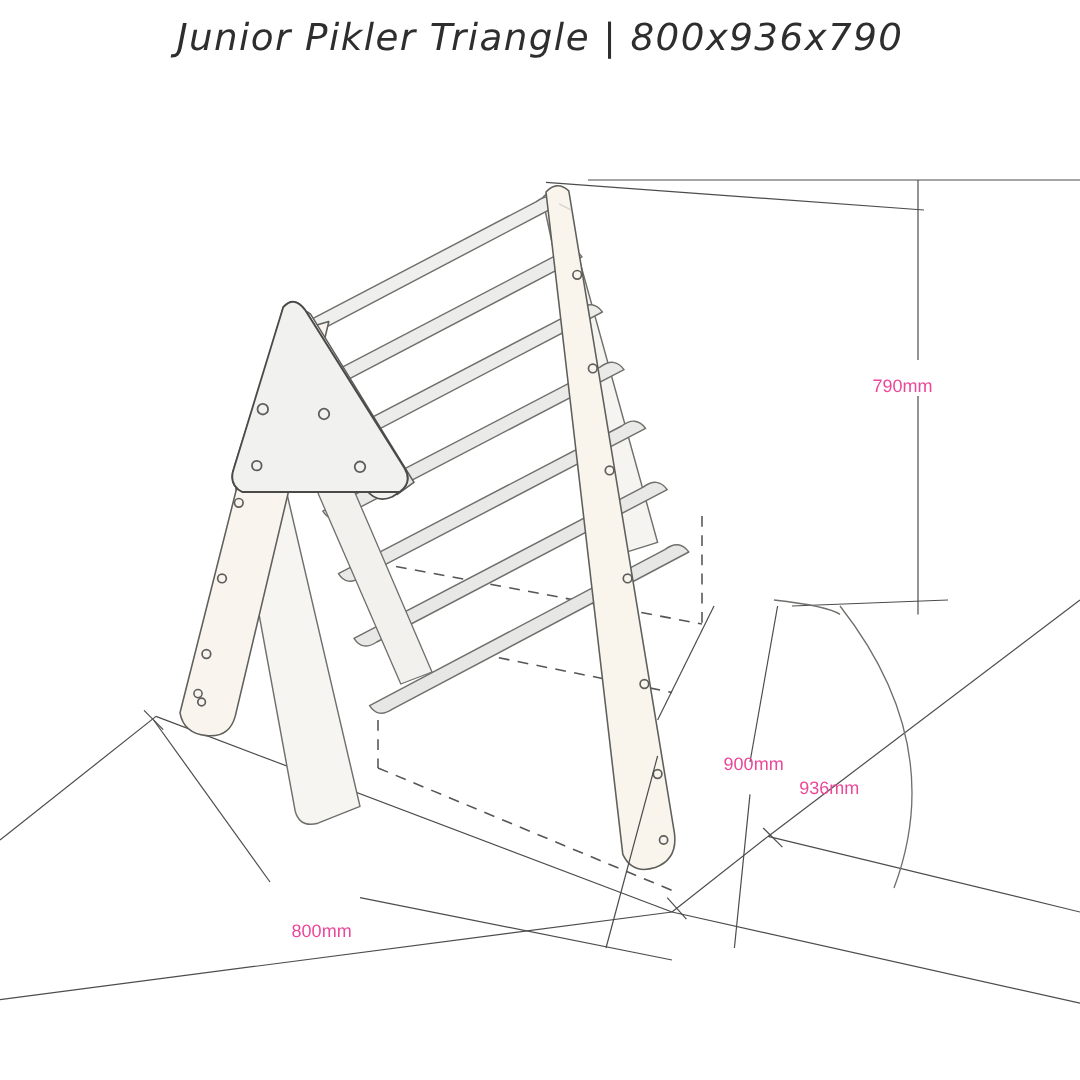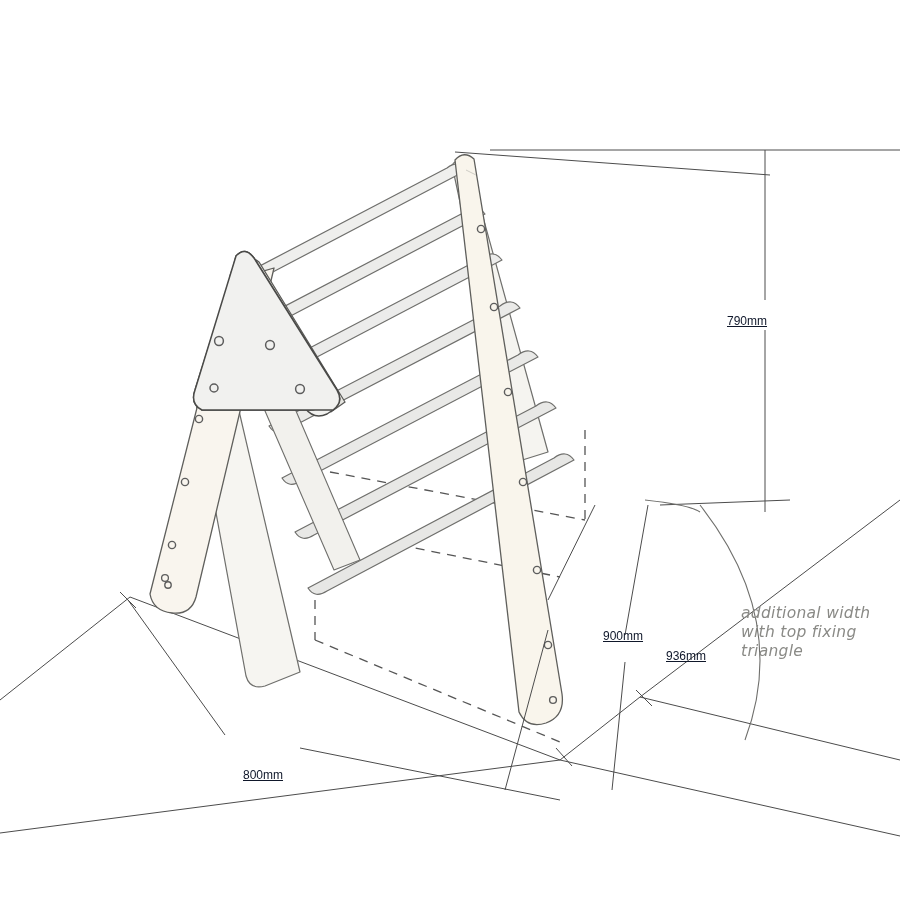--- a/index.html
+++ b/index.html
@@ -6,30 +6,31 @@
   body{width:900px;height:900px;overflow:hidden;
        font-family:"DejaVu Sans",sans-serif;}
   #stage{position:relative;width:900px;height:900px;background:#fff;}
   #art{position:absolute;left:0;top:0;width:900px;height:900px;}
 
   .title-wrap{position:absolute;left:0;top:14px;width:900px;text-align:center;
               font-family:"DejaVu Sans",sans-serif;font-style:italic;
               font-size:31px;color:#2e2e2e;letter-spacing:1.2px;
               white-space:nowrap;}
   .dimlabel{position:absolute;font-family:"Liberation Sans",sans-serif;
-            font-size:12px;color:#0f172a;white-space:nowrap;text-decoration:underline;}
+            font-size:15px;color:#ec4899;white-space:nowrap;}
   .note{position:absolute;font-family:"DejaVu Sans",sans-serif;font-style:italic;
         font-size:15.5px;line-height:19px;color:#8a8a86;white-space:nowrap;
         letter-spacing:.3px;}
 </style>
 </head>
 <body>
 
 <div id="stage">
 
+  <div class="title-wrap">Junior Pikler Triangle | 800x936x790</div>
 
   <svg id="art" viewBox="0 0 900 900">
     <defs>
       <g id="holeDef">
           <circle r="4.2" fill="none" stroke="#5d5d5d" stroke-width="1.5"></circle>
         </g>
     </defs>
 
     <g stroke="#4c4c4c" stroke-width="1" fill="none">
       <line x1="0" y1="700" x2="130" y2="597"></line>
@@ -163,19 +164,14 @@
   </svg>
 
   <div class="dimlabel" style="left:727px; top:314px;">790mm</div>
 
   <div class="dimlabel" style="left:603px; top:613px;margin-top:16px;">900mm</div>
 
   <div class="dimlabel" style="left:666px; top:649px;text-align:right;">936mm</div>
 
   <div class="dimlabel" style="left:243px; top:768px;">800mm</div>
 
-  <div class="note" style="left:741px; top:604px;">
-    <div>additional width</div>
-    <div>with top fixing</div>
-    <div>triangle</div>
-  </div>
 
 </div>
 
 </body></html>

